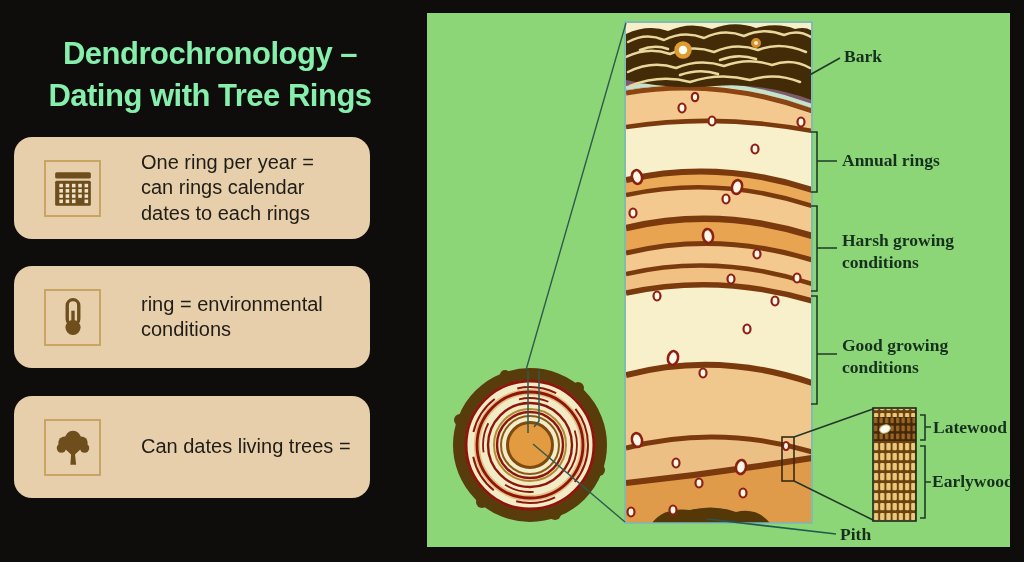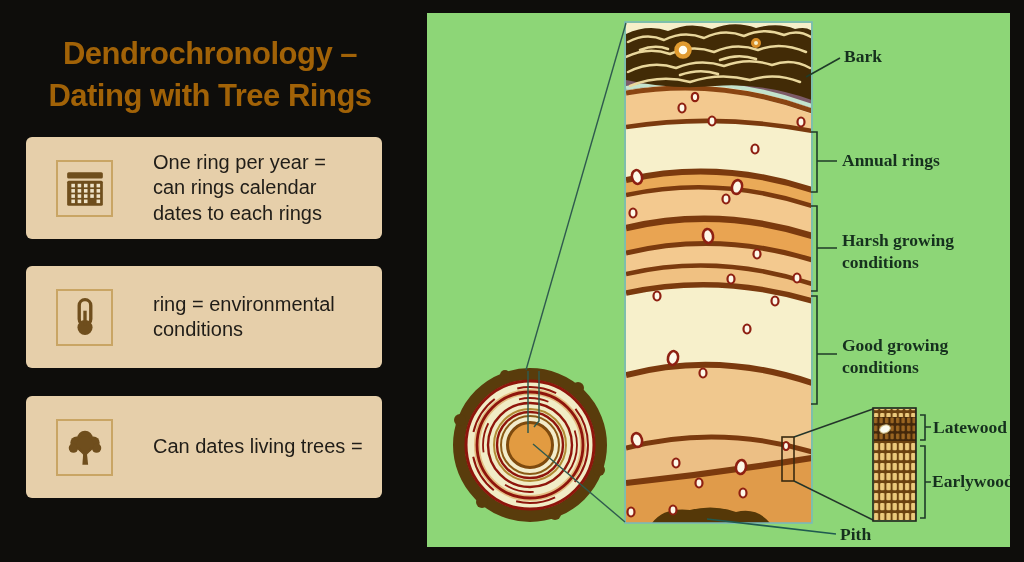--- a/index.html
+++ b/index.html
@@ -1,22 +1,22 @@
 <!DOCTYPE html>
 <html><head>
 <meta charset="utf-8">
 <style>
   html,body{margin:0;padding:0;background:#0e0d0b;}
   #stage{position:relative;width:1024px;height:562px;background:#0e0d0b;overflow:hidden;
          font-family:"Liberation Sans",sans-serif;}
   
   .title{position:absolute;left:10px;top:33px;width:400px;text-align:center;
-         color:#a16207;font-weight:bold;font-size:31px;line-height:42px;letter-spacing:-0.5px;}
-  .card{position:absolute;left:26px;width:356px;height:102px;background:#e6cfaa;
-        border-radius:6px;display:flex;align-items:center;}
+         color:#86efac;font-weight:bold;font-size:31px;line-height:42px;letter-spacing:-0.5px;}
+  .card{position:absolute;left:14px;width:356px;height:102px;background:#e6cfaa;
+        border-radius:18px;display:flex;align-items:center;}
   .card1{top:137px}.card2{top:266px}.card3{top:396px}
   .icon-box{width:57px;height:57px;border:2.5px solid #c9a564;box-sizing:border-box;
             margin-left:30px;flex:0 0 auto;display:flex;align-items:center;justify-content:center;}
   .card-text{margin-left:40px;font-size:20px;line-height:25.5px;color:#201d18;white-space:nowrap;}
   
   .green-panel{position:absolute;left:427px;top:13px;width:583px;height:534px;background:#8dd677;font-weight:bold;}
   .green-panel svg{display:block}
   .dlabel{font-family:"Liberation Serif",serif;font-size:17.5px;fill:#16301e;}
 </style>
 </head>

